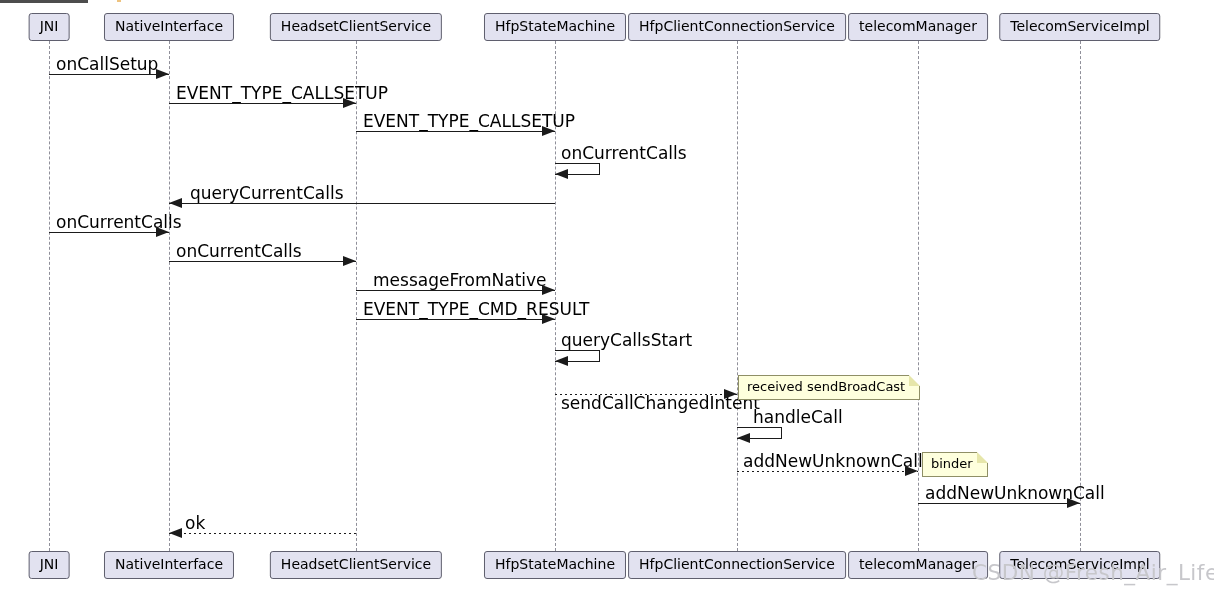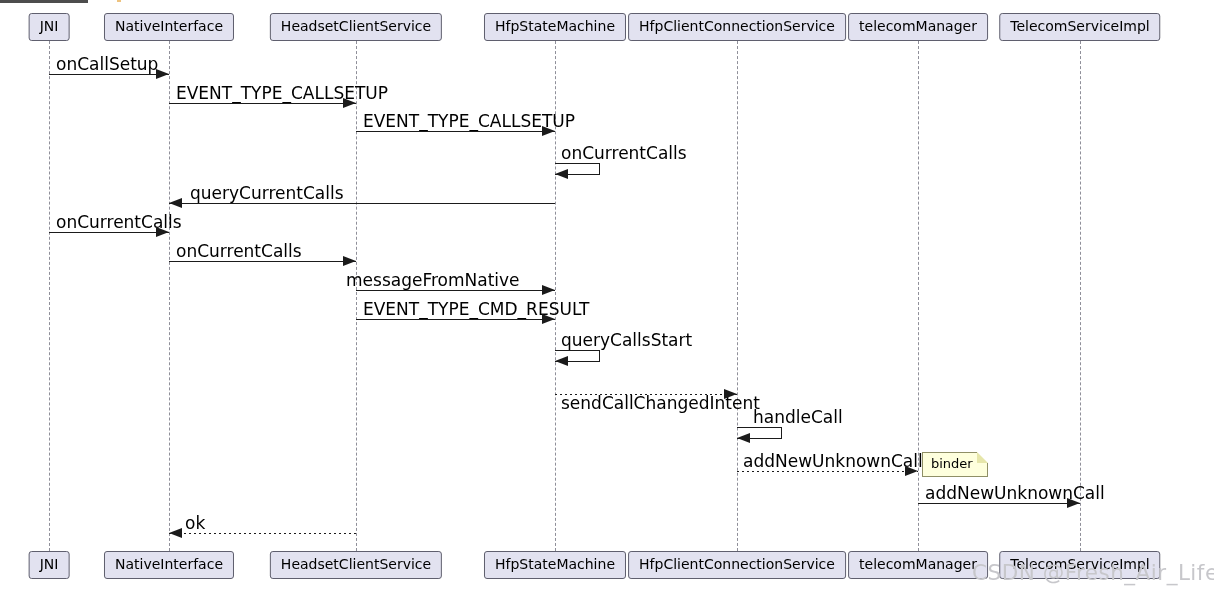--- a/index.html
+++ b/index.html
@@ -133,21 +133,21 @@
     <div class="ah right" style="left:156px;top:227px"></div>
   </div>
 
   <div>
     <span class="mlabel" style="left:176px;top:244px">onCurrentCalls</span>
     <div class="mline" style="left:169px;top:261px;width:187px"></div>
     <div class="ah right" style="left:343px;top:256px"></div>
   </div>
 
   <div>
-    <span class="mlabel" style="left:346px;top:273px">messageFromNative</span>
+    <span class="mlabel" style="left:373px;top:273px">messageFromNative</span>
     <div class="mline" style="left:356px;top:290px;width:199px"></div>
     <div class="ah right" style="left:542px;top:285px"></div>
   </div>
 
   <div>
     <span class="mlabel" style="left:363px;top:302px">EVENT_TYPE_CMD_RESULT</span>
     <div class="mline" style="left:356px;top:319px;width:199px"></div>
     <div class="ah right" style="left:542px;top:314px"></div>
   </div>
 
@@ -180,19 +180,22 @@
     <div class="mline" style="left:918px;top:503px;width:162px"></div>
     <div class="ah right" style="left:1067px;top:498px"></div>
   </div>
 
   <div>
     <span class="mlabel" style="left:185px;top:516px">ok</span>
     <div class="mline dashed" style="left:169px;top:533px;width:187px"></div>
     <div class="ah left" style="left:169px;top:528px"></div>
   </div>
 
+  <div class="note" style="left:738px;top:375px">
+    <span>received sendBroadCast</span>
+  </div>
   <div class="note" style="left:922px;top:452px">
     <span>binder</span>
   </div>
 
   <div class="watermark">CSDN @Fresh_Air_Life</div>
 
 </div>
 
 </body></html>

